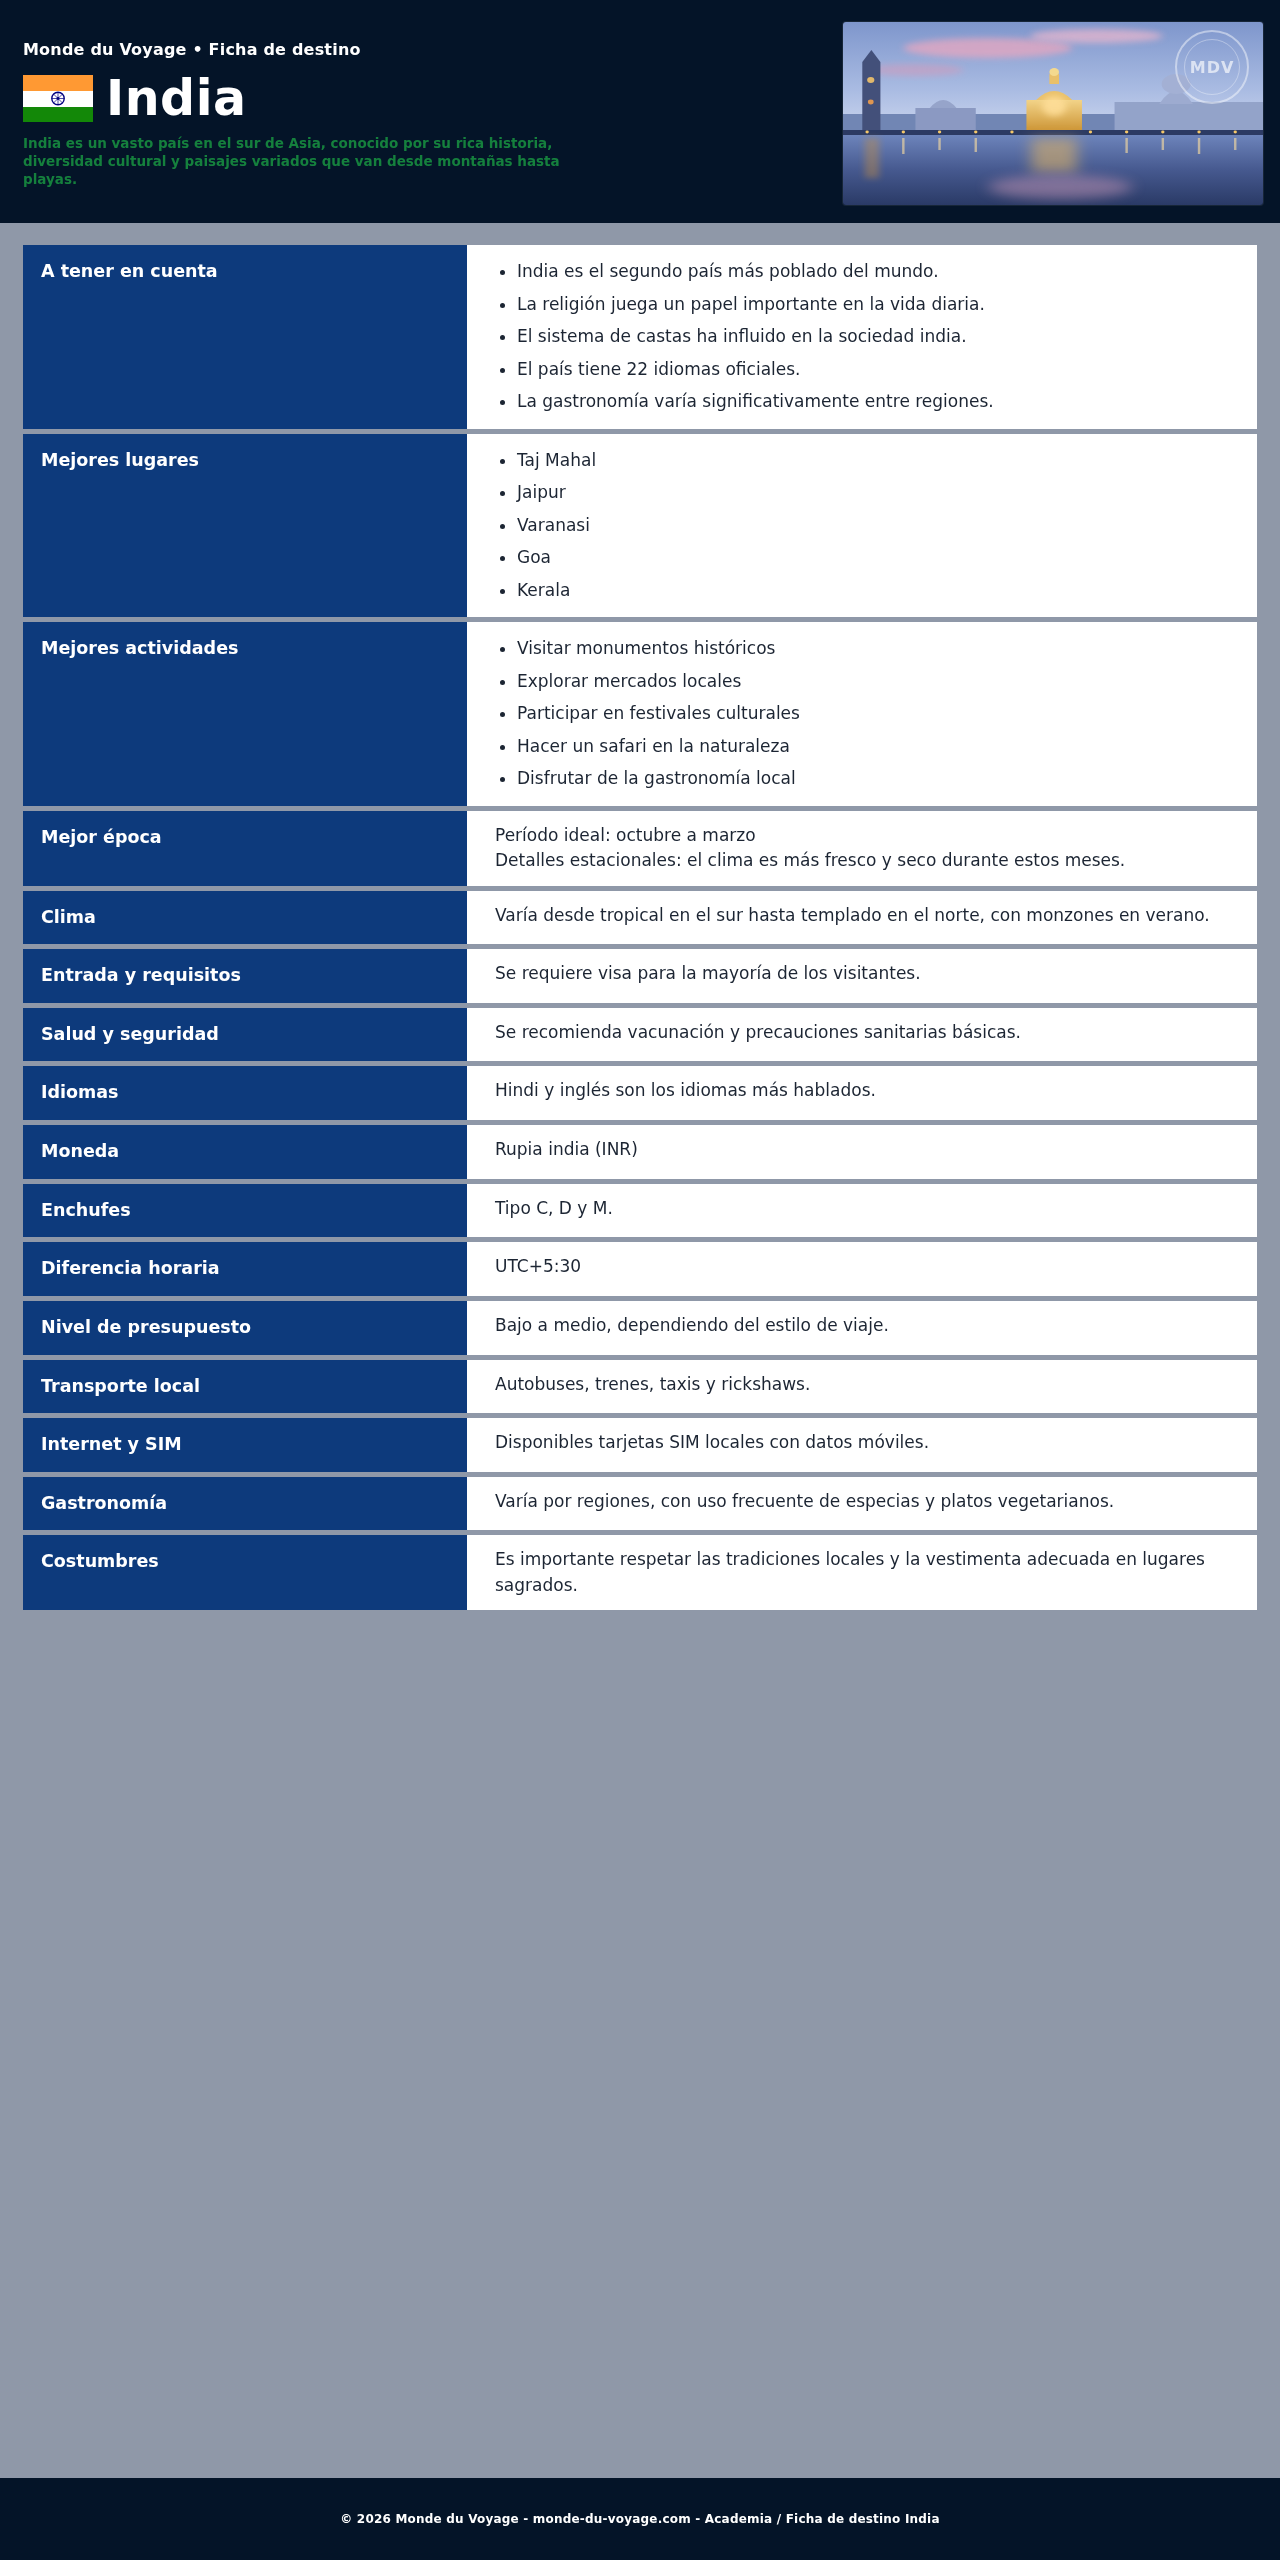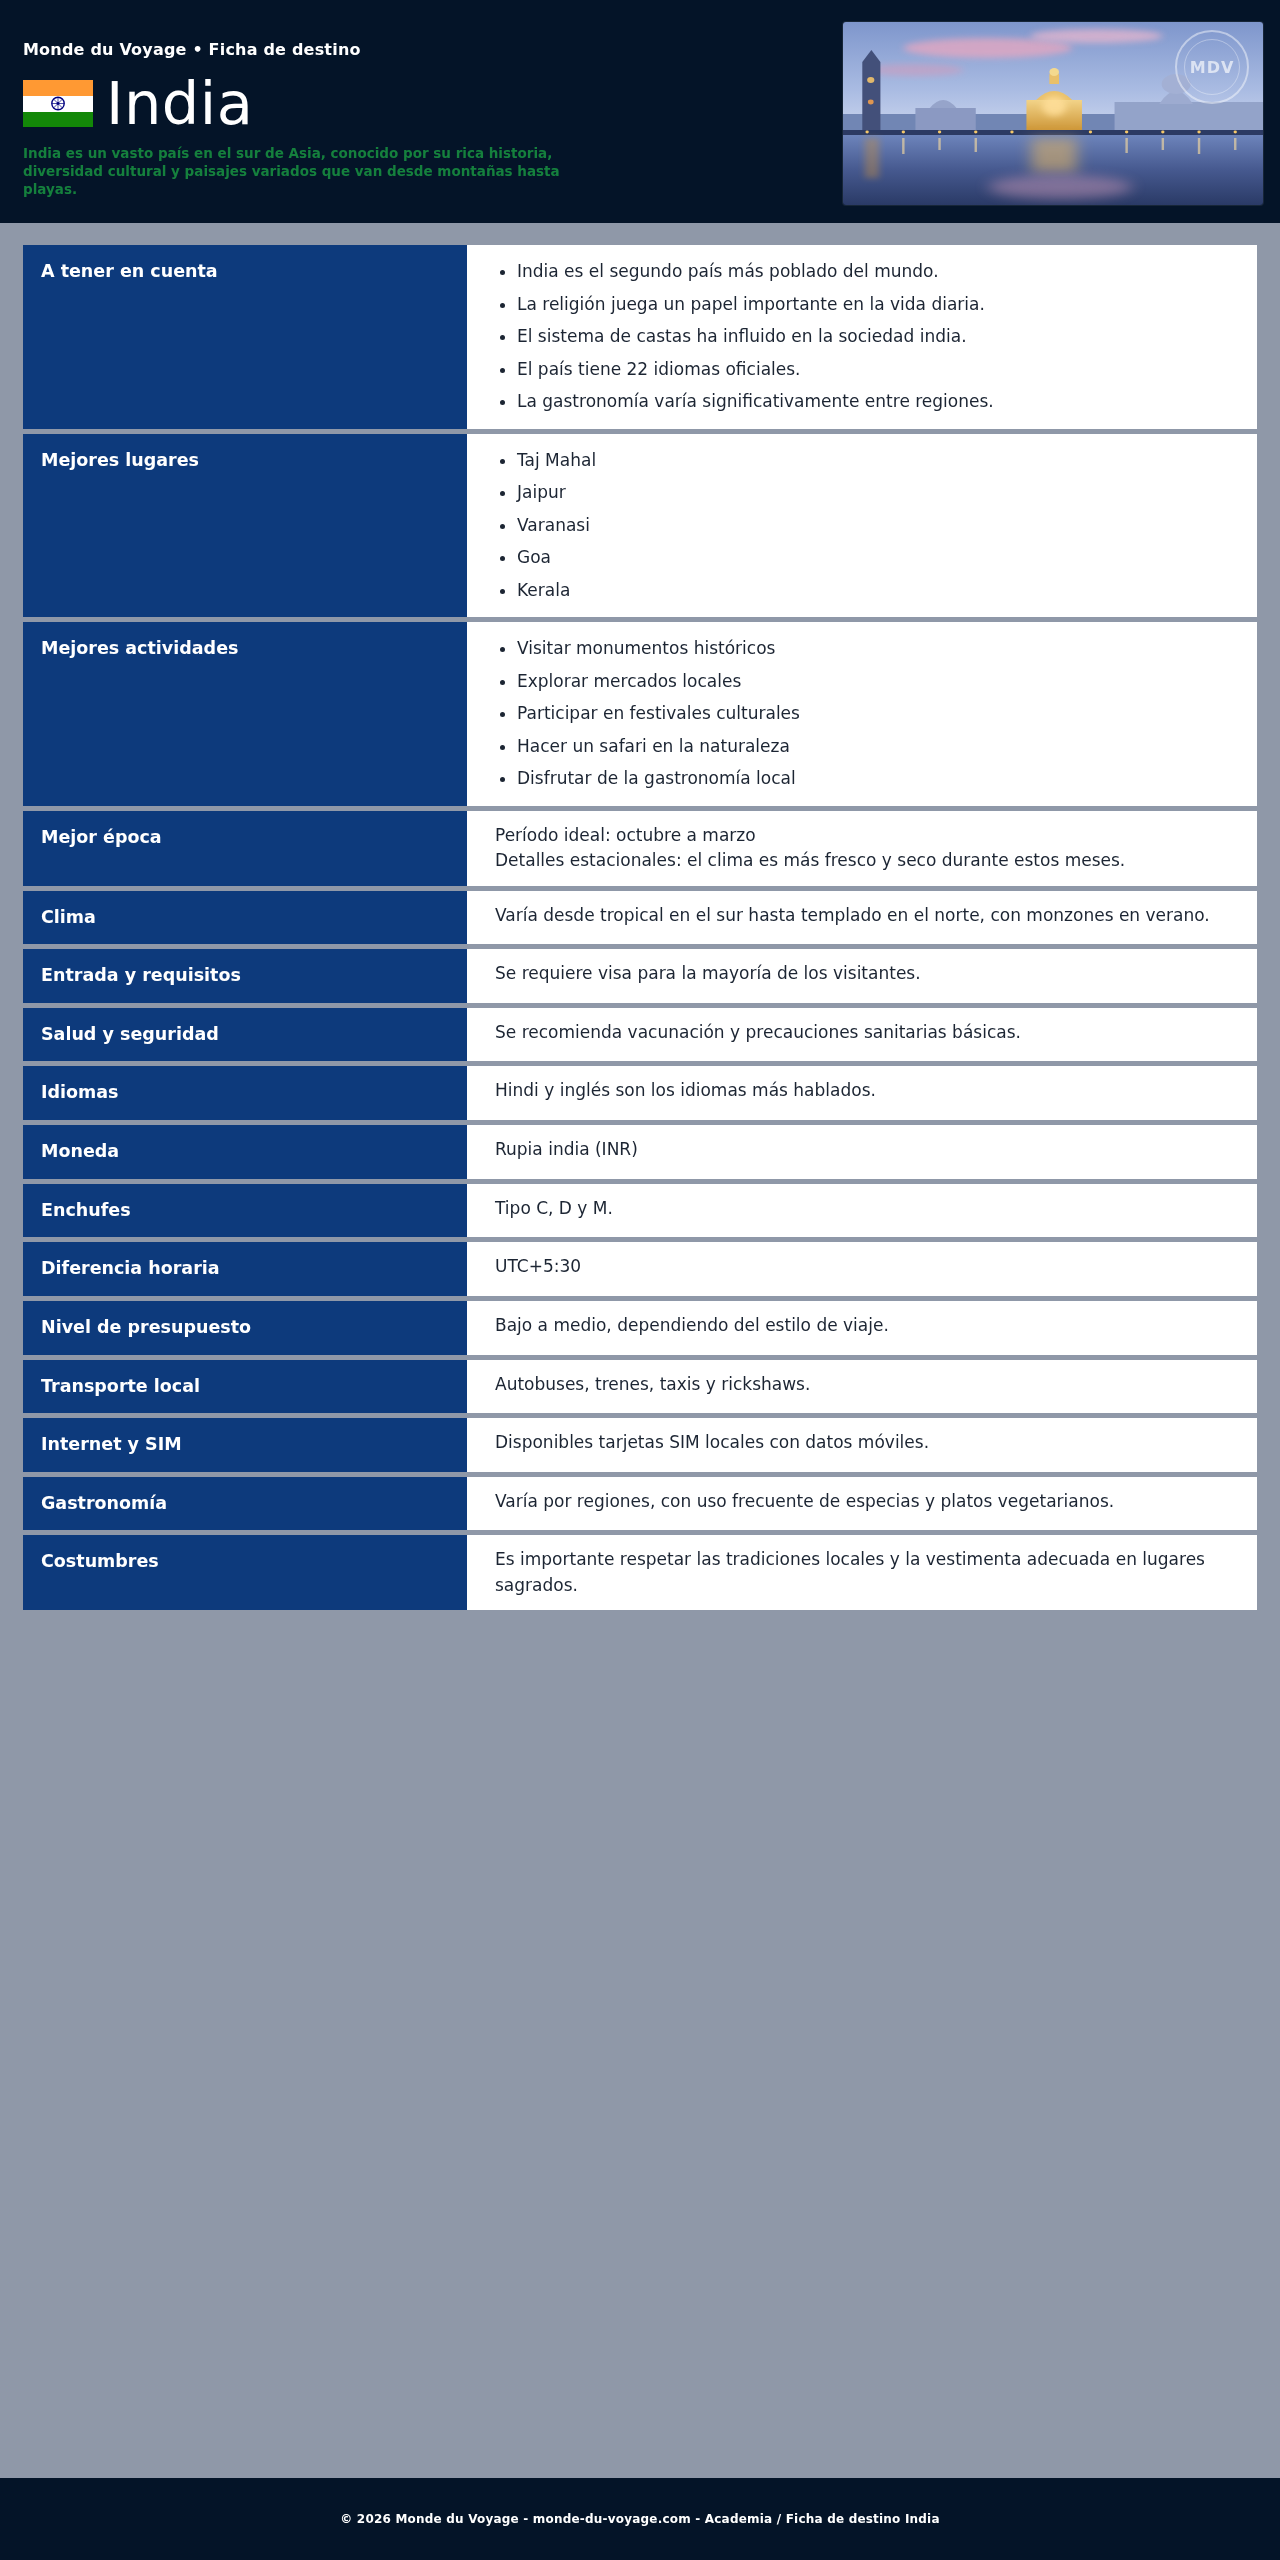--- a/index.html
+++ b/index.html
@@ -31,22 +31,22 @@
     margin-top: 15px;
     gap: 13px;
   }
   .flag {
     width: 70px;
     height: 47px;
     display: block;
     flex: 0 0 auto;
   }
   .page-title {
-    font-size: 59px;
-    font-weight: normal;
+    font-size: 49px;
+    font-weight: bold;
     line-height: 1;
     letter-spacing: .5px;
     text-align: center;
   }
   .destination-description {
     margin-top: 12px;
     width: 545px;
     font-size: 13.5px;
     line-height: 1.32;
     color: #15803d;

